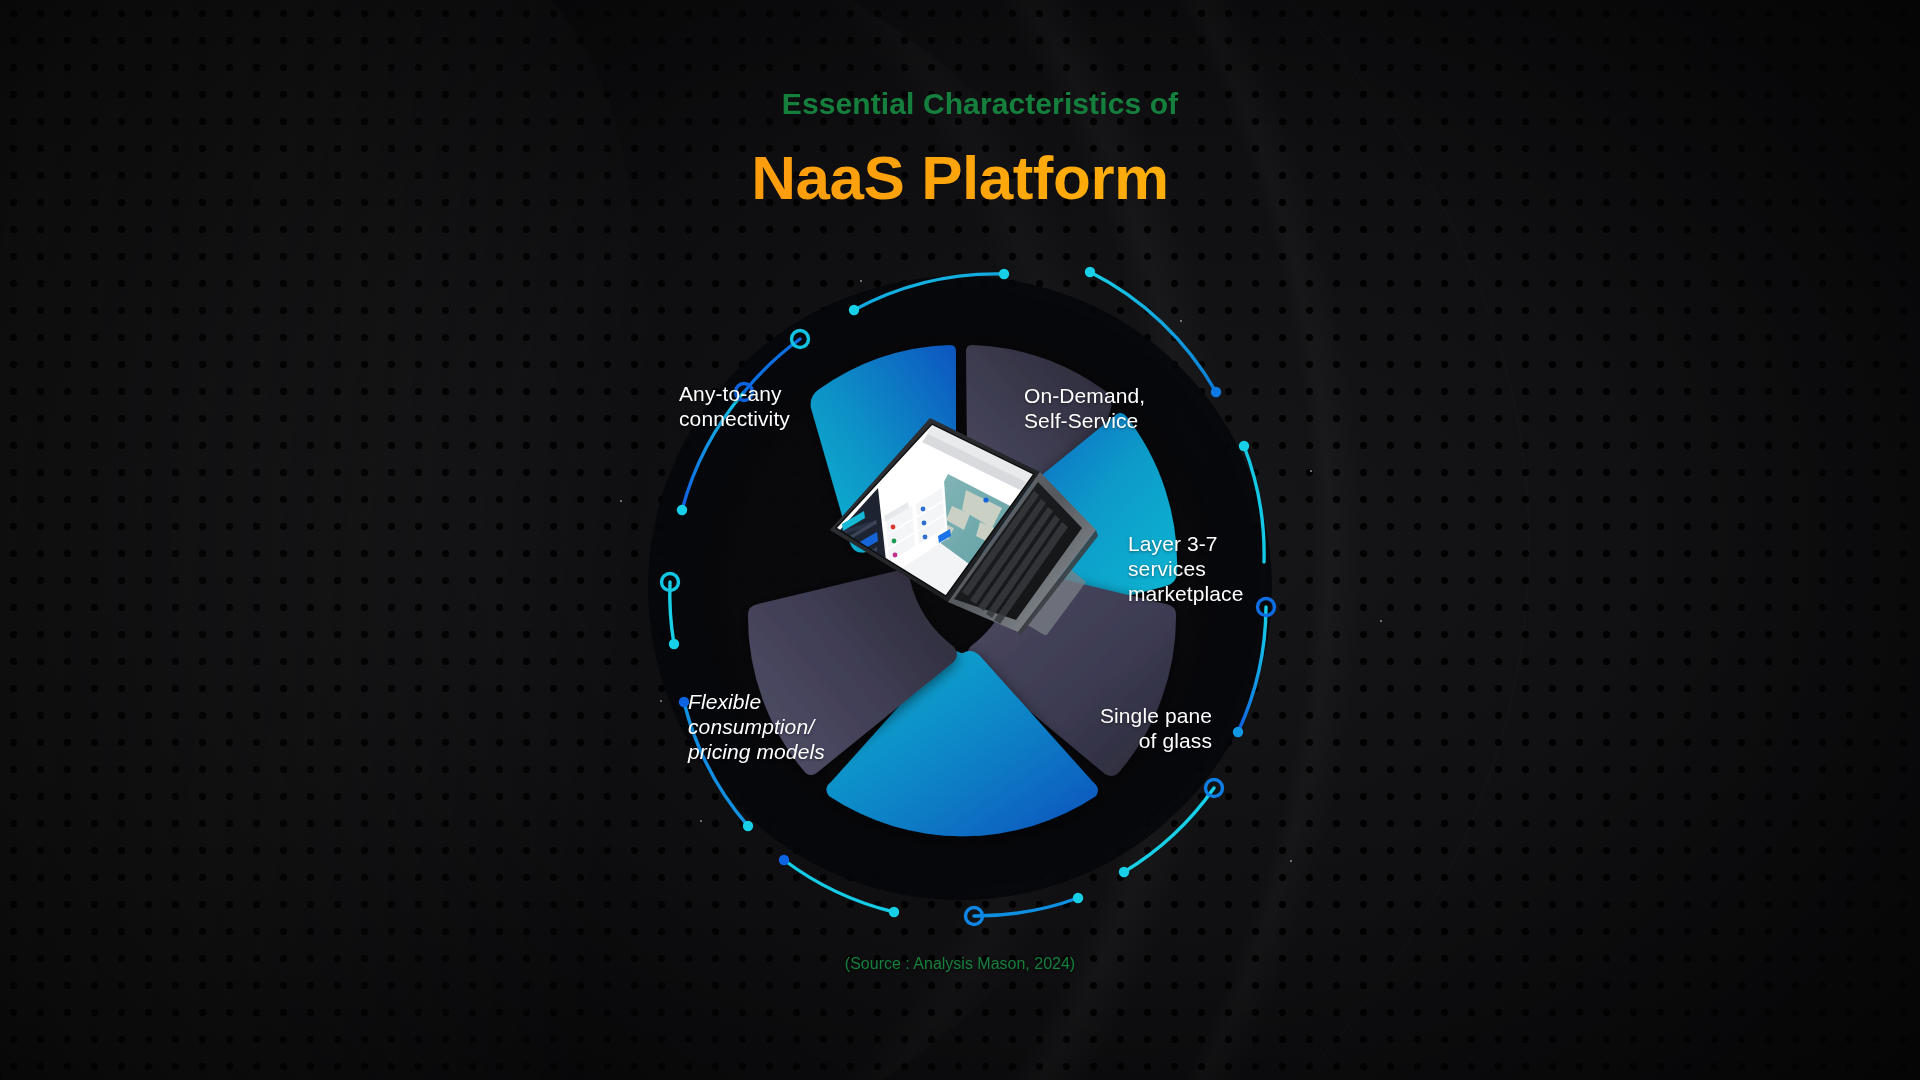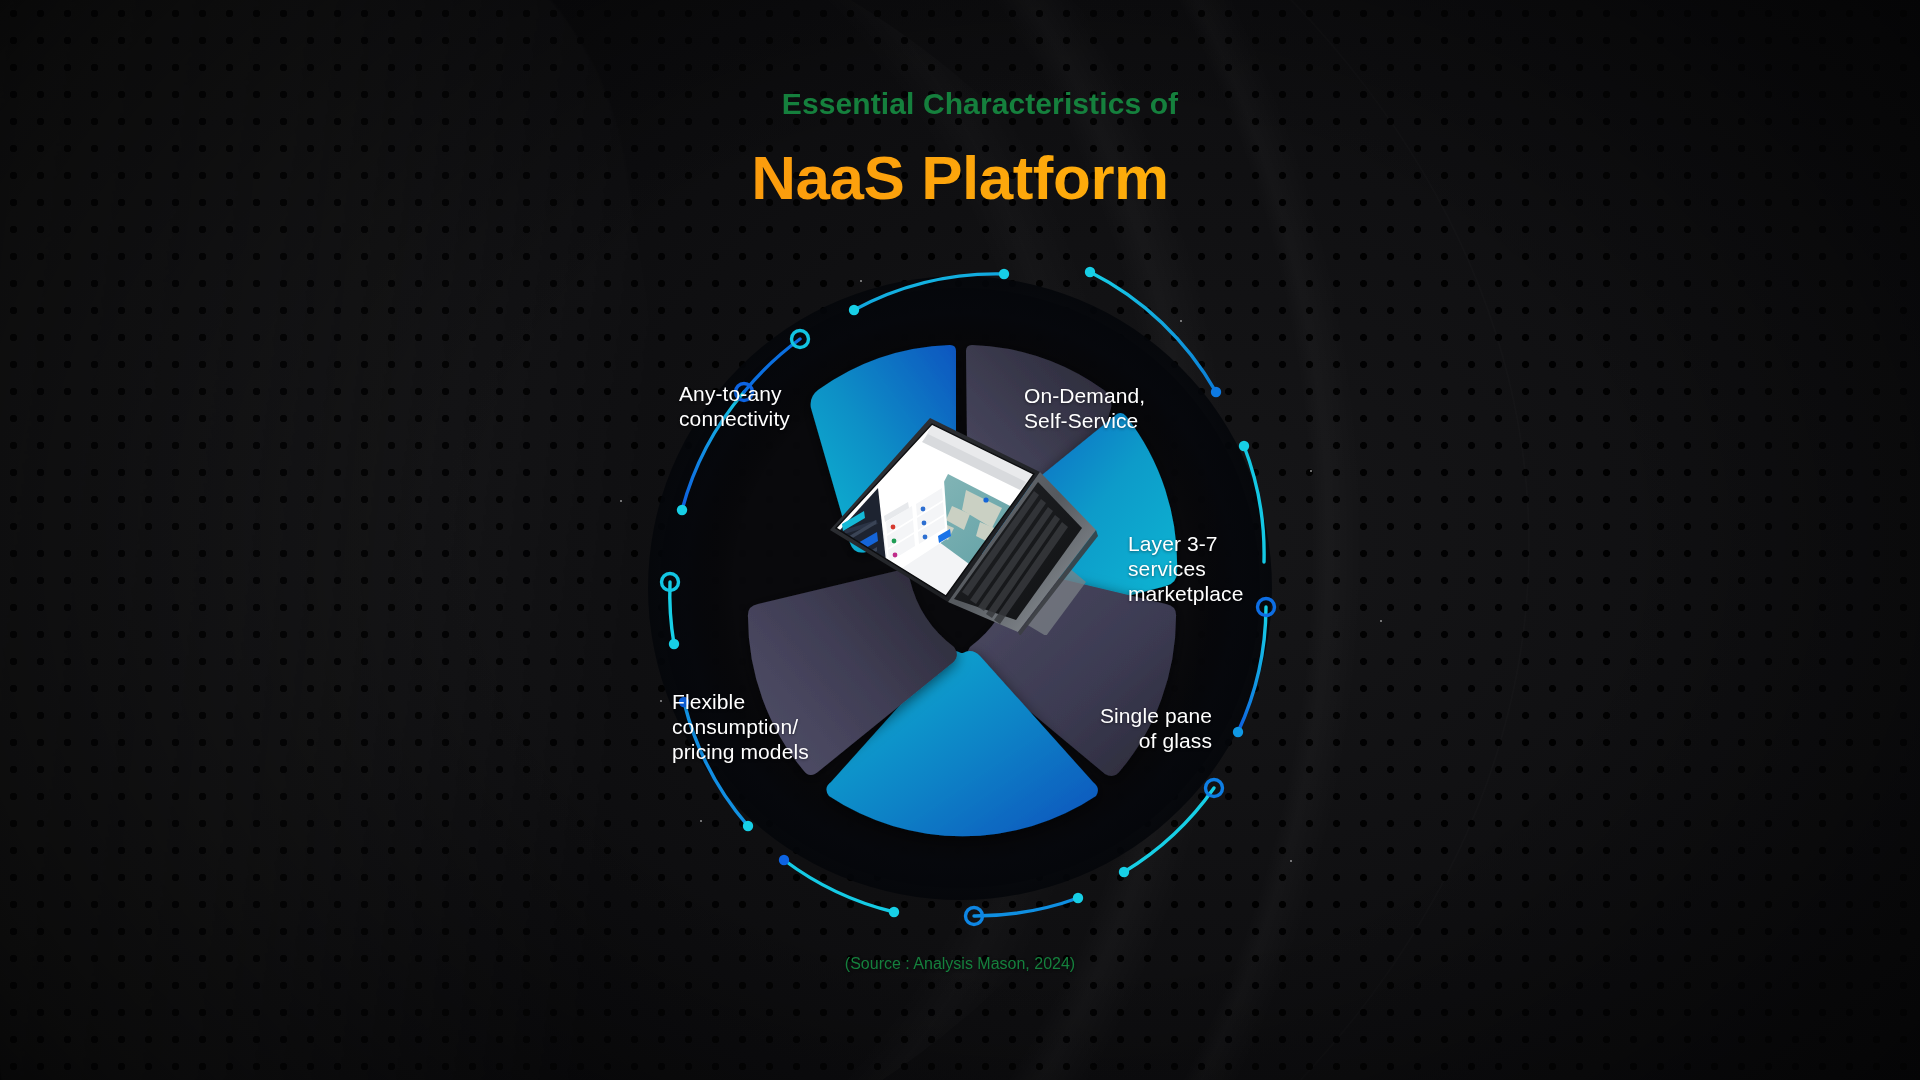--- a/index.html
+++ b/index.html
@@ -334,21 +334,21 @@
     <div class="seg-label" style="left:75px; top:150px; width:180px;">Any-to-any
 connectivity</div>
 
     <div class="seg-label" style="left:508px; top:300px; width:180px;margin-left:16px;">Layer 3-7
 services
 marketplace</div>
 
     <div class="seg-label" style="left:428px; top:472px; width:180px;text-align:right;">Single pane
 of glass</div>
 
-    <div class="seg-label" style="left:68px; top:458px; width:200px;">Flexible
+    <div class="seg-label" style="left:84px; top:458px; width:200px;font-style:italic;">Flexible
 consumption/
 pricing models</div>
 
   </div>
 
   <div class="laptop">
     <svg viewBox="0 0 280 225" width="280" height="225">
       <defs>
         <linearGradient id="lidG" x1="0" y1="0" x2="1" y2="1">
           <stop offset="0%" stop-color="#33353a"></stop>

